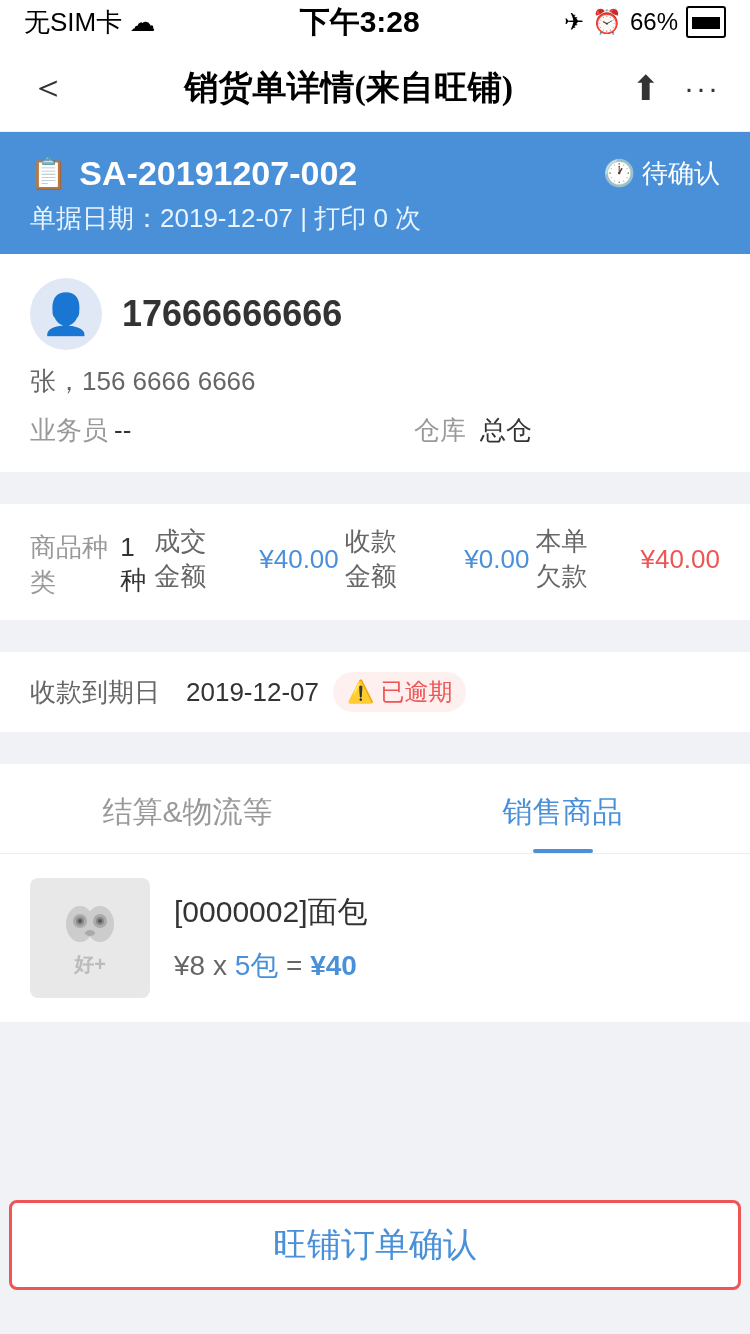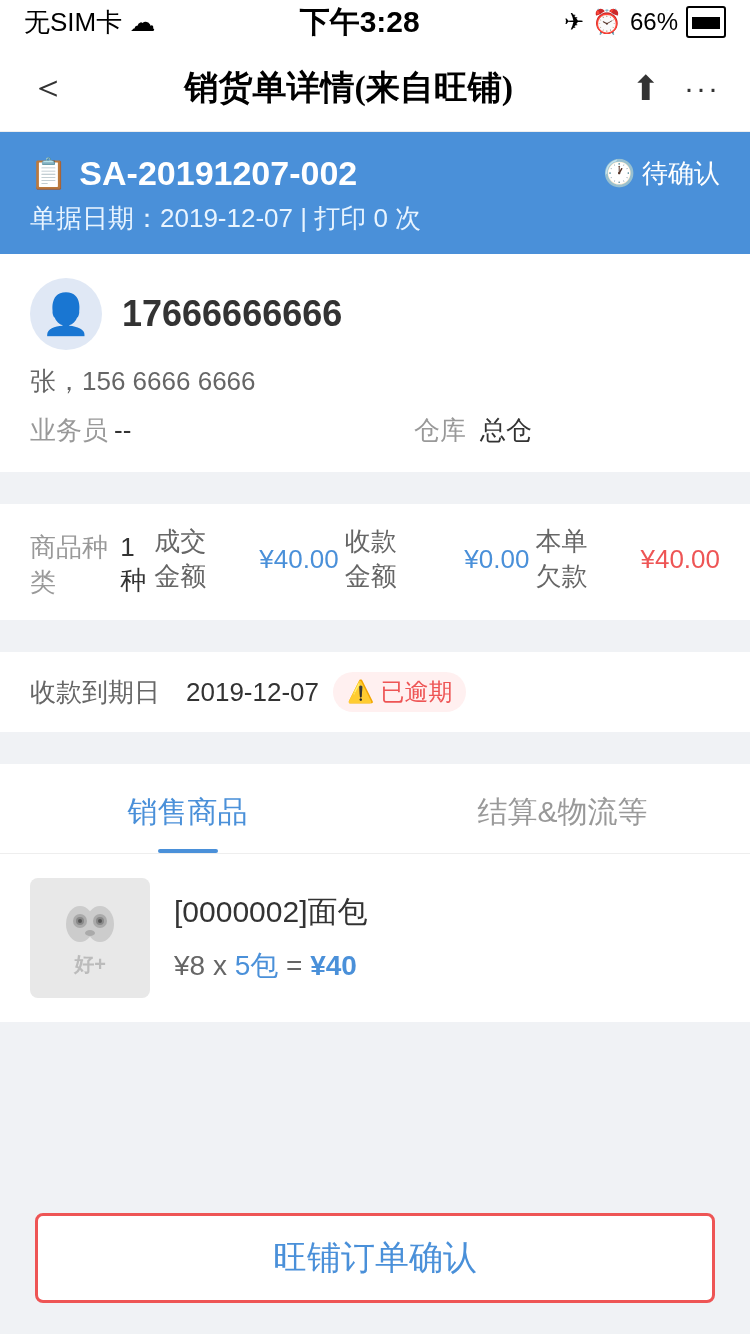--- a/index.html
+++ b/index.html
@@ -321,24 +321,24 @@
 
     
     .bottom-spacer {
       height: 200px;
       background: #f0f2f5;
     }
 
     
     .confirm-btn-wrapper {
       position: fixed;
-      bottom: 31px;
+      bottom: 44px;
       left: 50%;
       transform: translateX(-50%);
-      width: 680px;
+      width: 732px;
     }
     .confirm-btn {
       width: 100%;
       height: 90px;
       background: #fff;
       border: 3px solid #e55;
       border-radius: 8px;
       font-size: 34px;
       color: #4A90D9;
       font-weight: 500;
@@ -445,25 +445,25 @@
     <div class="overdue-badge">
       <span style="color:#e55; font-size:22px;">⚠️</span>
       <span>已逾期</span>
     </div>
   </div>
 </div>
 
 <div class="divider"></div>
 
 <div class="tabs-container">
+  <div class="tab-item">
+    <span>结算&amp;物流等</span>
+  </div>
   <div class="tab-item active">
     <span>销售商品</span>
-  </div>
-  <div class="tab-item">
-    <span>结算&amp;物流等</span>
   </div>
 </div>
 
 <div class="product-section">
   <div class="product-item">
     <div class="product-thumb">
       <div class="product-thumb-inner">
         <svg width="70" height="50" viewBox="0 0 70 50">
           <ellipse cx="25" cy="25" rx="14" ry="18" fill="#ccc"></ellipse>
           <ellipse cx="45" cy="25" rx="14" ry="18" fill="#ccc"></ellipse>

